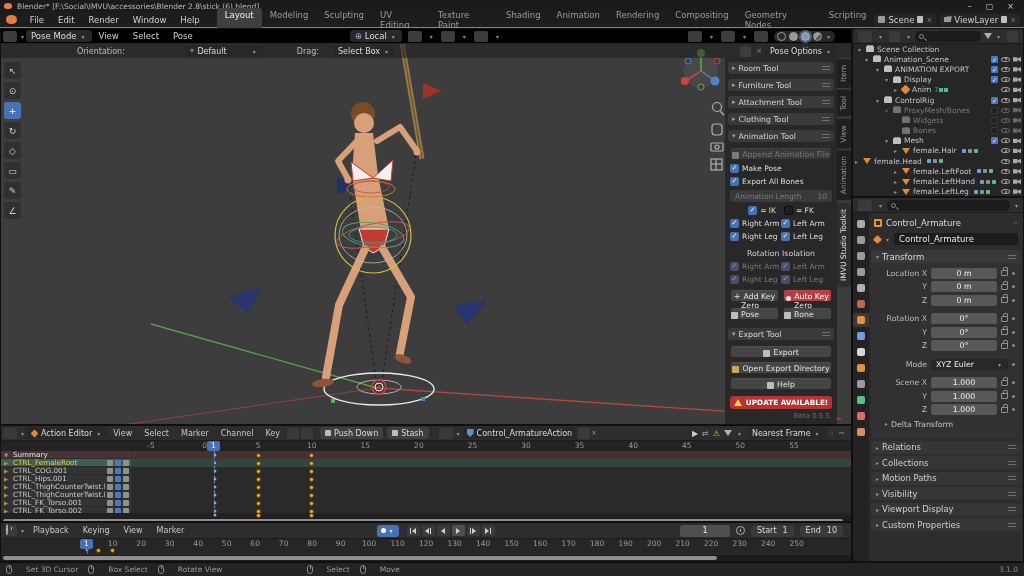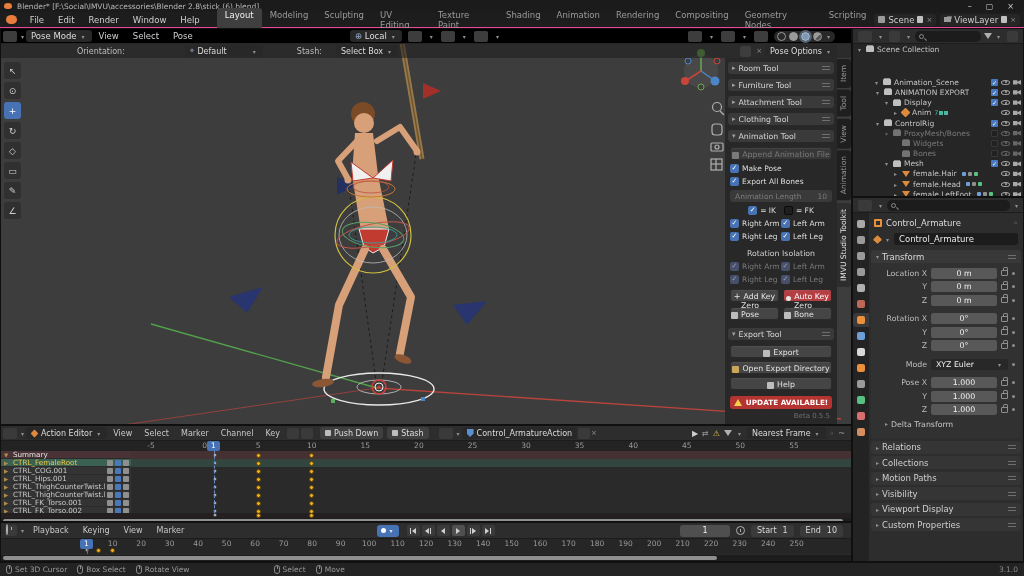--- a/index.html
+++ b/index.html
@@ -169,21 +169,21 @@
 .recbtn{display:flex;align-items:center;gap:2px;background:#4772b3;border-radius:3px;height:12px;padding:0 4px;margin-left:auto}
 .recbtn .dot{width:5px;height:5px;background:#fff;border-radius:50%}
 .tl-field{background:#4f4f4f;border-radius:3px;height:12px;line-height:12px;text-align:center;color:#f0f0f0}
 .se-field{background:#3a3a3a;border-radius:3px;height:12px;line-height:12px;padding:0 6px;color:#d8d8d8;display:flex;gap:6px;align-items:center}
 .i-clock{width:9px;height:9px;border:1px solid #b0b0b0;border-radius:50%;position:relative}
 .i-clock::after{content:'';position:absolute;left:3.5px;top:1.5px;width:1px;height:3px;background:#b0b0b0}
 
 #statusbar{position:absolute;left:0;top:562px;width:1024px;height:14px;background:#232323;border-top:1px solid #101010;display:flex;align-items:center;gap:4px;padding:0 6px;color:#9a9a9a;font-size:7.5px}
 .mouse{width:6px;height:9px;border:1px solid #8a8a8a;border-radius:3px;position:relative;flex:none}
 .mouse::before{content:'';position:absolute;left:2px;top:0;width:1px;height:3px;background:#8a8a8a}
-.hint{display:flex;align-items:flex-start;gap:3px;margin-right:10px}
+.hint{display:flex;align-items:flex-start;gap:14px;margin-right:10px}
 #sb-version{margin-left:auto;color:#8a8a8a}
 
 .ds-field{display:flex;align-items:center;gap:3px;background:#282828;border-radius:3px;height:12px;padding:0 5px;color:#dcdcdc}
 .sq-btn{width:12px;height:11px;background:#3a3a3a;border-radius:2px;margin:0 1px}
 .i-shield{width:7px;height:8px;background:#5a8fd0;clip-path:polygon(0 0,100% 0,100% 55%,50% 100%,0 55%)}
 .warn-g{color:#e0c04a;font-size:8px}
 </style>
 </head>
 <body>
 
@@ -368,21 +368,21 @@
     </div>
   </div>
 
   <div id="vp-subheader">
     <span style="margin-left:76px;color:#bdbdbd">Orientation:</span>
     <div class="vp-field" style="margin-left:60px;width:78px">
       <span style="color:#9ab0cf">⌖</span>
         <span>Default</span>
         <span class="chev" style="margin-left:auto">▾</span>
     </div>
-    <span style="margin-left:34px;color:#bdbdbd">Stash:</span>
+    <span style="margin-left:34px;color:#bdbdbd">Drag:</span>
     <div class="vp-field" style="margin-left:14px">
       <span>Select Box</span>
         <span class="chev">▾</span>
     </div>
     <div style="margin-left:auto;display:flex;align-items:center;gap:3px;margin-right:16px">
       <span class="hdr-icon" style="width:11px"></span>
       <span class="i-xs">×</span>
       <div class="vp-field">
         <span>Pose Options</span>
           <span class="chev">▾</span>
@@ -593,21 +593,21 @@
   <div>
 
       <div class="o-row ico-collection ctrl-none" style="padding-left: 3px;">
         <span class="o-arr">▾</span>
         <span class="o-ico i-coll"></span>
 
         <span style="white-space:nowrap;overflow:hidden">Scene Collection</span>
 
       </div>
 
-      <div class="o-row ico-collection ctrl-cec" style="padding-left: 20px; margin-top: 23px;">
+      <div class="o-row ico-collection ctrl-cec" style="padding-left: 10px;">
         <span class="o-arr">▾</span>
         <span class="o-ico i-coll"></span>
 
         <span style="white-space:nowrap;overflow:hidden">Animation_Scene</span>
 
         <span class="o-ctrl">
           <span class="i-chk"></span>
           <span class="i-eye"></span>
           <span class="i-cam"></span>
         </span>
@@ -734,21 +734,21 @@
           <i style="background:#8f8f8f"></i>
           <i style="background:#58c080"></i>
         </span>
         <span class="o-ctrl">
 
           <span class="i-eye"></span>
           <span class="i-cam"></span>
         </span>
       </div>
 
-      <div class="o-row f-mods ico-mesh ctrl-ec" style="padding-left: 39px;">
+      <div class="o-row f-mods ico-mesh ctrl-ec" style="">
         <span class="o-arr">▸</span>
 
         <span class="o-ico i-mesh"></span>
 
         <span style="white-space:nowrap;overflow:hidden">female.Head</span>
 
         <span class="o-mods">
           <i style="background:#6f9fd8"></i>
           <i style="background:#8f8f8f"></i>
           <i style="background:#58c080"></i>
@@ -939,21 +939,21 @@
         <span class="pfield dd">
             <span>XYZ Euler</span>
             <span class="chev">▾</span>
           </span>
         <i class="pdot"></i>
       </div>
       <div class="pgap"></div>
       <div>
 
       <div class="prow">
-            <span class="plabel">Pose X</span>
+            <span class="plabel">Scene X</span>
             <span class="pfield">1.000</span>
             <i class="plock"></i>
             <i class="pdot"></i>
           </div>
           <div class="prow">
             <span class="plabel">Y</span>
             <span class="pfield">1.000</span>
             <i class="plock"></i>
             <i class="pdot"></i>
           </div>

